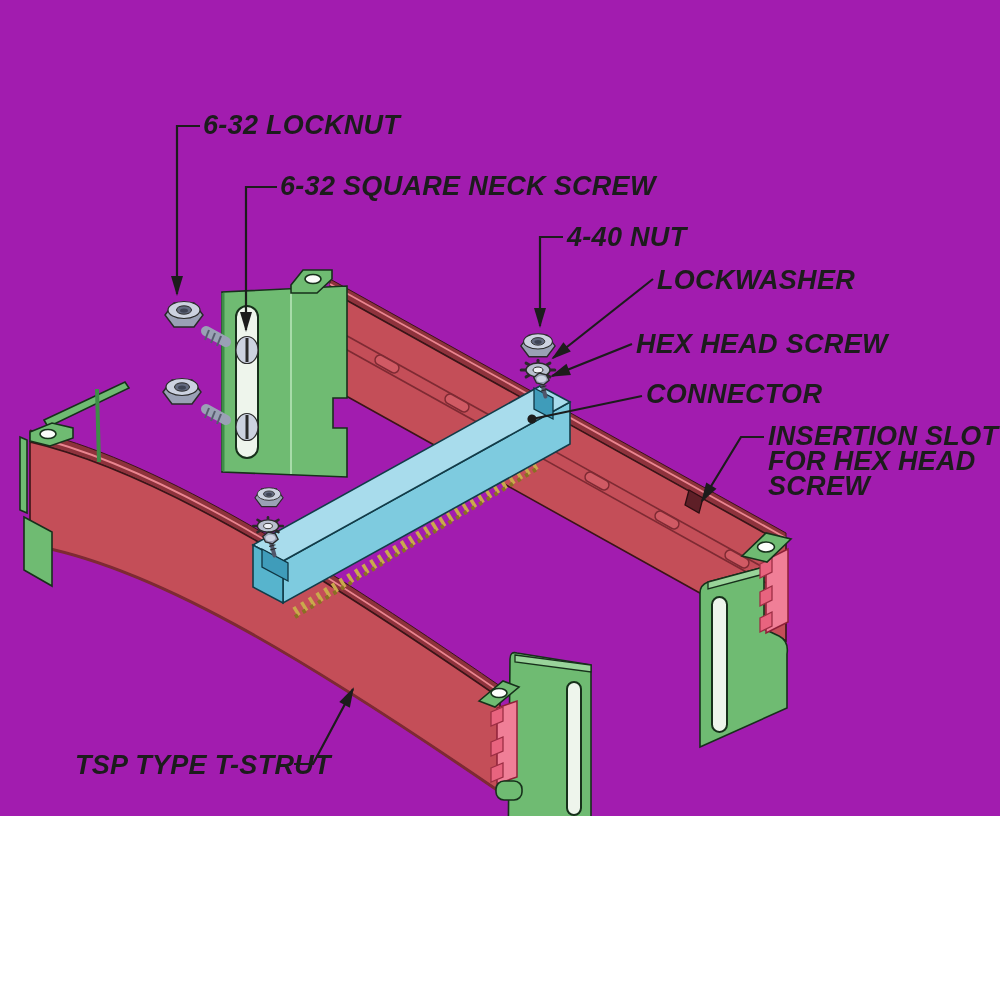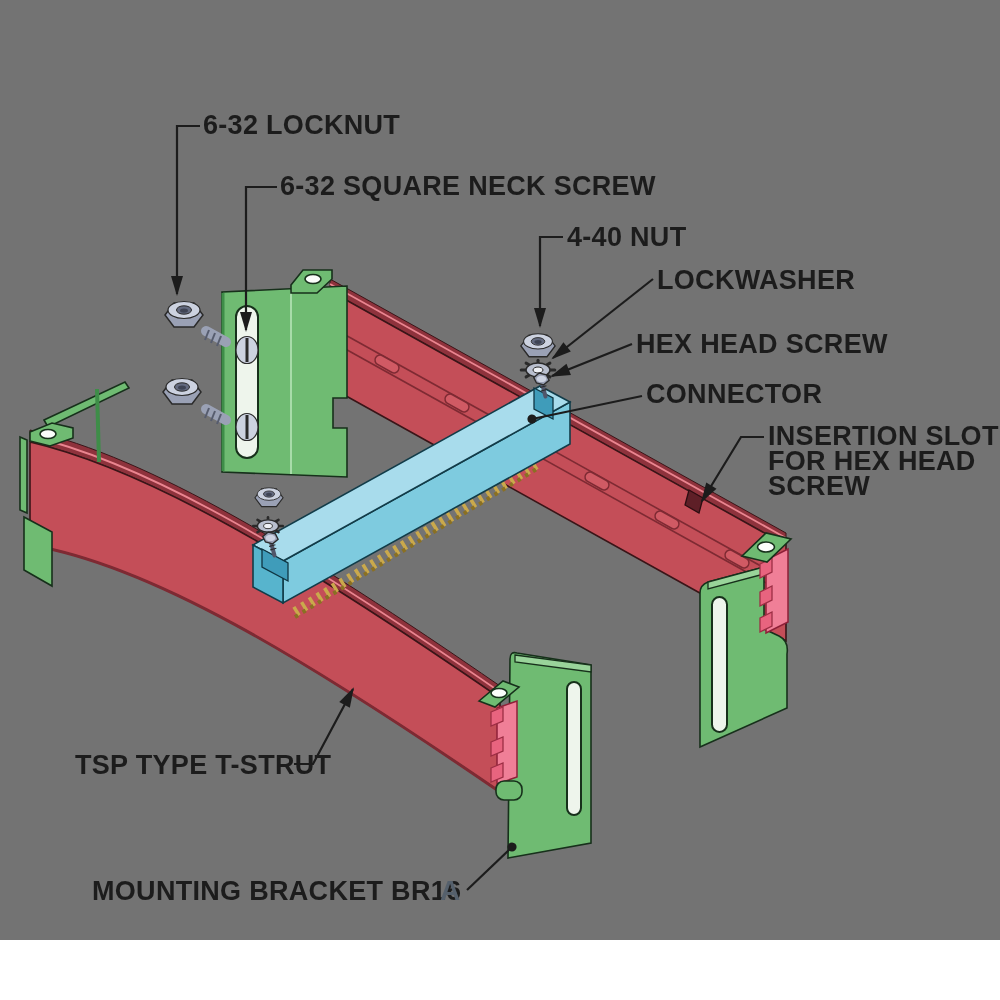--- a/index.html
+++ b/index.html
@@ -1,16 +1,16 @@
 <!DOCTYPE html>
 <html><head>
 <meta charset="utf-8">
 <style>
   html,body{margin:0;padding:0;background:#ffffff;}
-  .stage{width:1000px;height:940px;position:relative;background:#737373;overflow:hidden;}
+  .stage{width:1000px;height:816px;position:relative;background:#a21caf;overflow:hidden;font-style:italic;}
   svg{display:block;}
   text.lbl{font-family:"Liberation Sans",sans-serif;font-weight:700;font-size:27px;fill:#1c1c1c;letter-spacing:0.3px;}
   text.lbl-suffix{font-family:"Liberation Sans",sans-serif;font-weight:700;font-size:28px;fill:#55606c;}
   .ldr{stroke:#1c1c1c;stroke-width:2.2;fill:none;}
   .red-face{fill:#c44e58;stroke:#3a1518;stroke-width:1.6;}
   .red-band{fill:#8e323c;stroke:#3a1518;stroke-width:1;}
   .red-hi{stroke:#ea8590;stroke-width:1.8;fill:none;}
   .red-ch{stroke:#7e2a33;stroke-width:1.6;fill:none;}
   .red-oval{fill:#d05a64;stroke:#7e2a33;stroke-width:1.5;}
   .pink-face{fill:#f07f97;stroke:#8e2038;stroke-width:1.5;}

